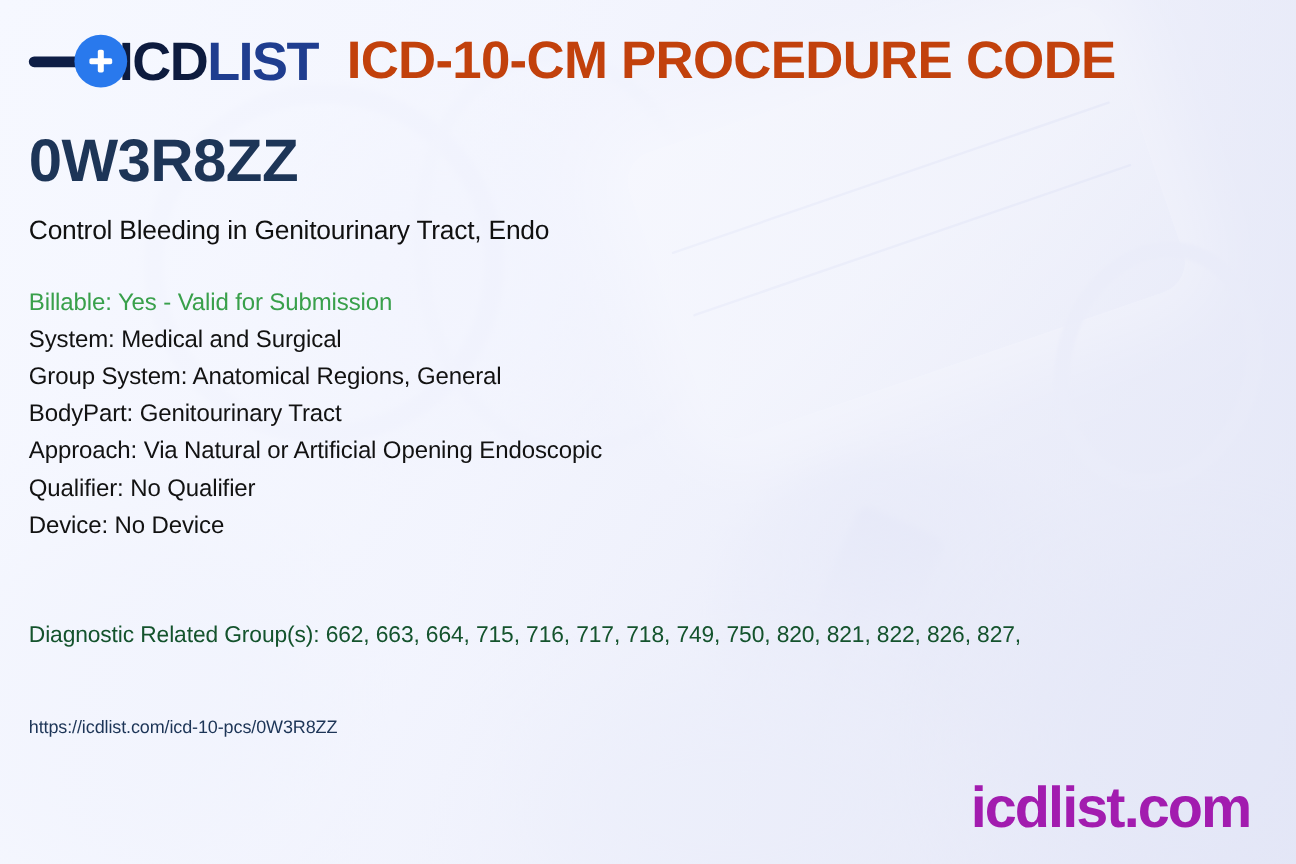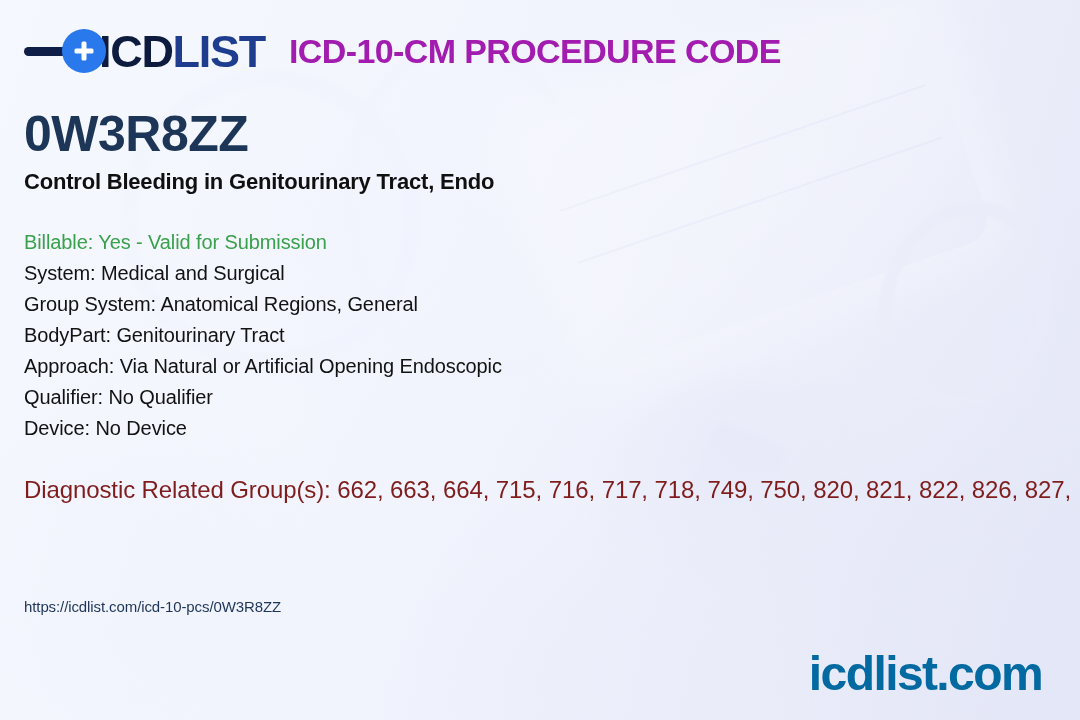--- a/index.html
+++ b/index.html
@@ -153,60 +153,60 @@
     letter-spacing:-1.3px;
     margin-left:-7px;
     line-height:1;
     white-space:nowrap;
   }
   #logo .wm-icd  { color:#0d1b3e; }
   #logo .wm-list { color:#1f3d8f; }
 
   #header-title {
     margin-left:24px;
-    font-size:34px;
-    font-weight:bold;
-    color:#a21caf;
+    font-size:44px;
+    font-weight:bold;
+    color:#c2410c;
     letter-spacing:-0.6px;
     white-space:nowrap;
   }
 
   
   #content { position:absolute; left:24px; top:106px; right:0; }
 
   #code {
     font-size:50px;
     font-weight:bold;
     color:#1d3557;
     letter-spacing:-0.5px;
     line-height:1.12;
   }
   #description {
-    margin-top:7px;
+    margin-top:17px;
     font-size:22px;
-    font-weight:bold;
+    font-weight:normal;
     color:#101010;
     letter-spacing:-0.2px;
     white-space:nowrap;
   }
 
   #attributes { margin-top:32px; }
   .attr-line {
     font-size:20px;
     color:#121212;
     line-height:31px;
     white-space:nowrap;
     letter-spacing:-0.1px;
   }
   .attr-line.billable { color:#39a04b; }
 
   #drg {
-    margin-top:30px;
-    font-size:24px;
-    color:#7f1d1d;
+    margin-top:60px;
+    font-size:19px;
+    color:#14532d;
     line-height:31px;
     white-space:nowrap;
     letter-spacing:-0.1px;
     width:1056px;
     overflow:hidden;
   }
 
   #source-url {
     position:absolute;
     left:24px; top:598px;
@@ -214,21 +214,21 @@
     color:#1d3557;
     letter-spacing:-0.1px;
     white-space:nowrap;
   }
 
   #footer-brand {
     position:absolute;
     right:38px; bottom:22px;
     font-size:48px;
     font-weight:bold;
-    color:#0369a1;
+    color:#a21caf;
     letter-spacing:-1.6px;
     line-height:1;
     white-space:nowrap;
   }
 </style>
 </head>
 <body>
 
 <div id="bg-art">
   <div class="blob b4"></div>

